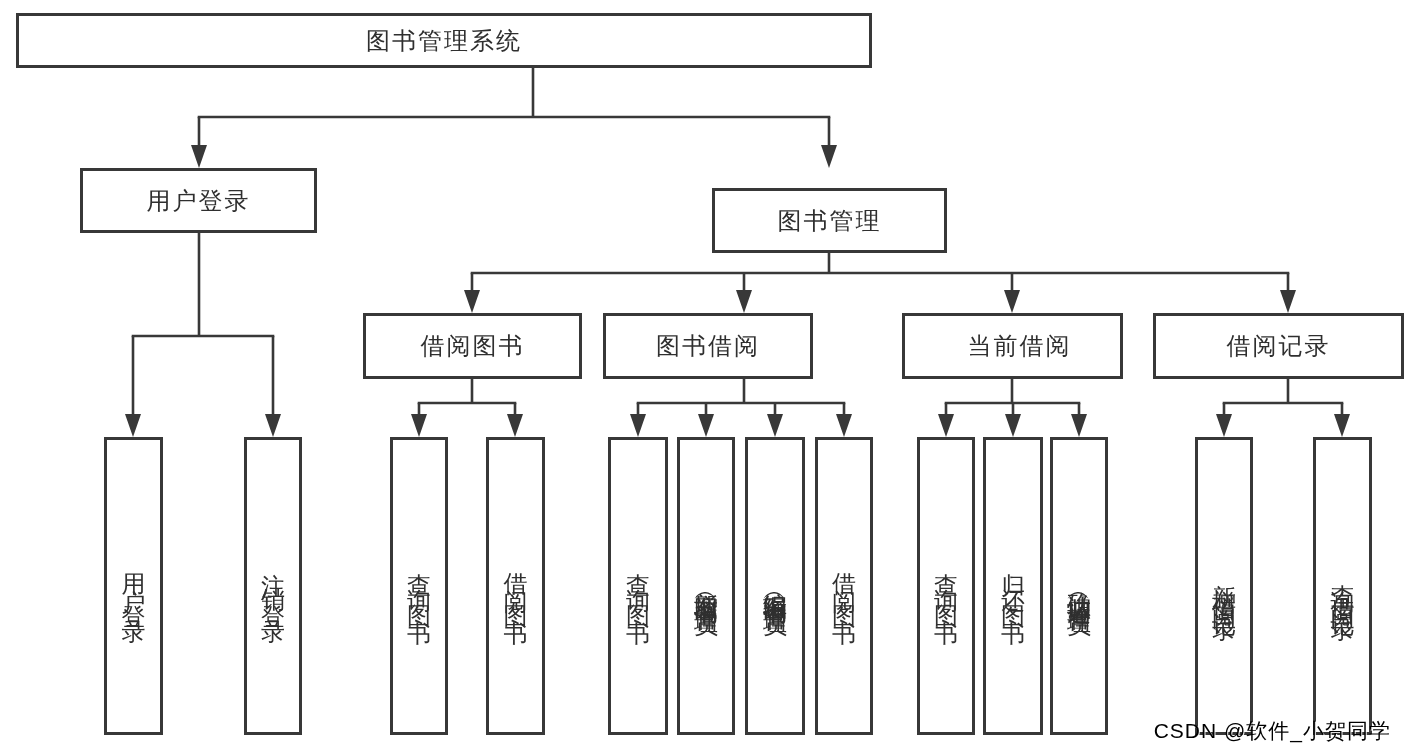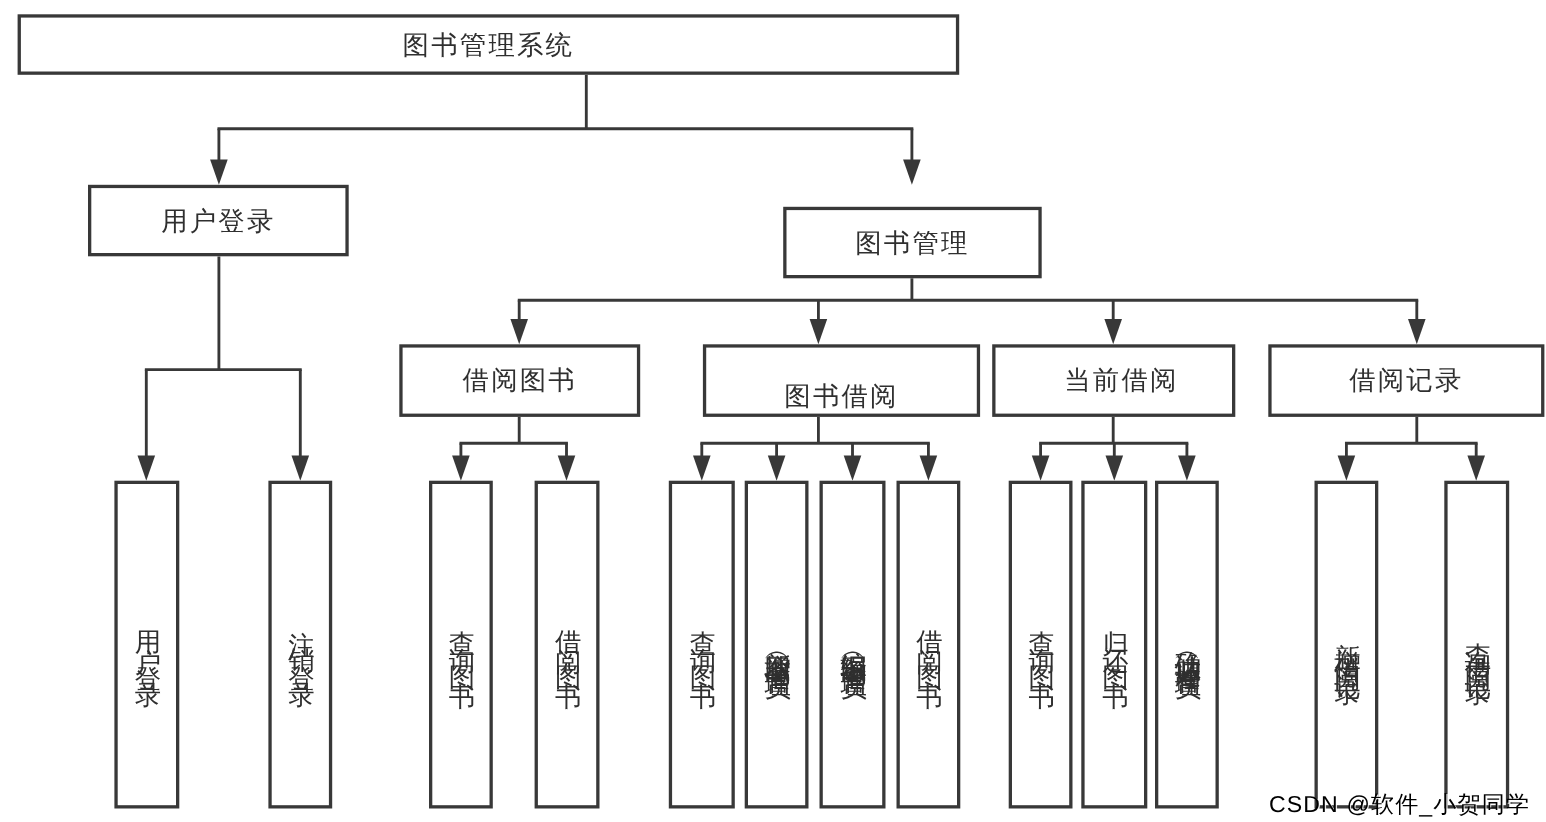--- a/index.html
+++ b/index.html
@@ -133,21 +133,21 @@
   <div class="hbox" style="left:80px; top:168px; width:237px; height:65px;">
     <span>用户登录</span>
   </div>
   <div class="hbox" style="left:712px; top:168px; width:235px; height:65px;margin-top:20px;">
     <span>图书管理</span>
   </div>
 
   <div class="hbox" style="left:363px; top:313px; width:219px; height:66px;">
     <span>借阅图书</span>
   </div>
-  <div class="hbox" style="left:639px; top:313px; width:252px; height:66px;align-items:flex-end;">
+  <div class="hbox" style="left:603px; top:313px; width:210px; height:66px;">
     <span>图书借阅</span>
   </div>
   <div class="hbox" style="left:902px; top:313px; width:221px; height:66px;padding-left:14px;">
     <span>当前借阅</span>
   </div>
   <div class="hbox" style="left:1153px; top:313px; width:251px; height:66px;">
     <span>借阅记录</span>
   </div>
 
   <div class="vbox" style="left:104px; top:437px; width:59px; height:298px;">

